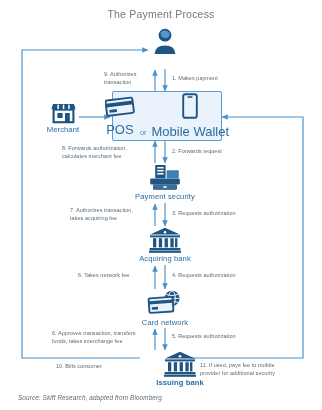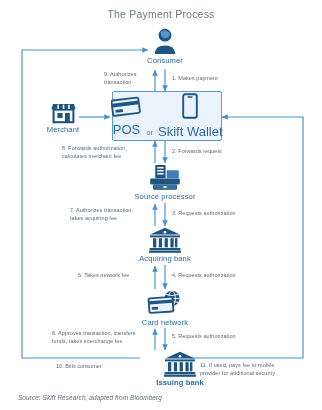--- a/index.html
+++ b/index.html
@@ -88,21 +88,20 @@
 
     <path d="M190,358 L303,358 L303,117 L222,117" stroke="#4a8fc9" stroke-width="1.15" fill="none" marker-end="url(#ah)"></path>
   </svg>
 
   <div class="node" style="left:134px;top:27px;width:62px;">
     <svg class="ico" width="26" height="28" viewBox="0 0 26 28">
       <circle cx="13" cy="8.2" r="6.4" fill="#1f5582"></circle>
       <path d="M8.4 5.2 q4.6 -3.4 9.0 0.4 q0.9 3.4 -1.6 5.2 q-3.6 1.2 -6.2 -1.0 z" fill="#5b9bd5" opacity="0.92"></path>
       <path d="M2.6 27 q0.6 -8.4 10.4 -8.4 q9.8 0 10.4 8.4 z" fill="#1f5582"></path>
     </svg>
-    <div class="lbl">Consumer</div>
   </div>
 
   <div class="node" style="left:34px;top:100px;width:58px;">
     <svg class="ico" width="25" height="24" viewBox="0 0 25 24">
       <path d="M2 4 h21 l1.6 5.2 h-24.2 z" fill="#1f5582"></path>
       <rect x="2.6" y="9.6" width="19.8" height="12.6" fill="none" stroke="#1f5582" stroke-width="2.1"></rect>
       <rect x="6.4" y="13" width="5.2" height="5.0" fill="#1f5582"></rect>
       <rect x="14.0" y="13" width="4.8" height="9.2" fill="#1f5582"></rect>
       <g fill="#ffffff">
         <rect x="6.4" y="4.6" width="1.5" height="4.4"></rect>
@@ -124,40 +123,40 @@
         <div class="lbl">POS</div>
       </div>
 
       <div class="orword">or</div>
 
       <div class="cell">
         <svg width="16" height="26" viewBox="0 0 16 26">
           <rect x="1.2" y="1.2" width="13.6" height="23.6" rx="2.0" fill="#eaf3fb" stroke="#1f5582" stroke-width="1.9"></rect>
           <rect x="5.4" y="3.2" width="5.2" height="1.5" rx="0.7" fill="#1f5582"></rect>
         </svg>
-        <div class="lbl">Skift Wallet</div>
+        <div class="lbl">Mobile Wallet</div>
       </div>
     </div>
   </div>
 
   <div class="node" style="left:127px;top:164px;width:76px;">
     <svg class="ico" width="34" height="27" viewBox="0 0 34 27">
       <rect x="7.2" y="1.0" width="10.4" height="13.2" rx="0.8" fill="#1f5582"></rect>
       <g fill="#ffffff">
         <rect x="9.2" y="3.0" width="6.4" height="1.5"></rect>
         <rect x="9.2" y="6.0" width="6.4" height="1.5"></rect>
         <rect x="9.2" y="9.0" width="6.4" height="1.5"></rect>
       </g>
       <rect x="18.6" y="6.2" width="12.2" height="8.0" rx="1.0" fill="#3f7fb5"></rect>
       <rect x="2.2" y="14.6" width="29.6" height="6.0" rx="1.1" fill="#1f5582"></rect>
       <rect x="5.2" y="20.8" width="23.6" height="4.6" rx="1.0" fill="#2f6f a8"></rect>
       <rect x="5.2" y="20.8" width="23.6" height="4.6" rx="1.0" fill="#356f9f"></rect>
       <rect x="15.4" y="22.2" width="3.2" height="1.6" fill="#ffffff"></rect>
     </svg>
-    <div class="lbl">Source processor</div>
+    <div class="lbl">Payment security</div>
   </div>
 
   <div class="node" style="left:133px;top:289px;width:64px;">
     <svg class="ico" width="36" height="28" viewBox="0 0 36 28">
       <circle cx="25.0" cy="9.4" r="7.6" fill="#1f5582"></circle>
       <g stroke="#ffffff" stroke-width="0.9" fill="none">
         <ellipse cx="25.0" cy="9.4" rx="3.3" ry="7.4"></ellipse>
         <line x1="17.6" y1="9.4" x2="32.4" y2="9.4"></line>
         <path d="M18.6 5.4 q6.4 2.4 12.8 0"></path>
         <path d="M18.6 13.4 q6.4 -2.4 12.8 0"></path>

